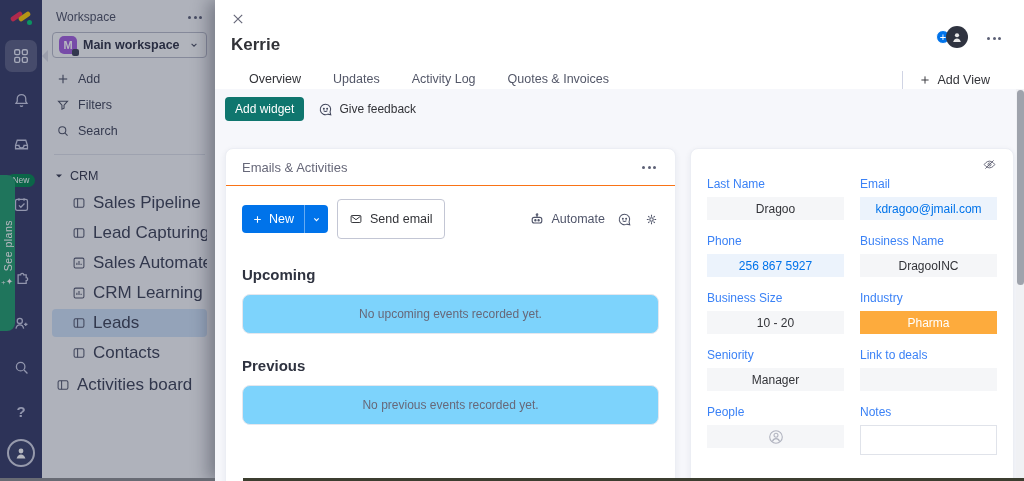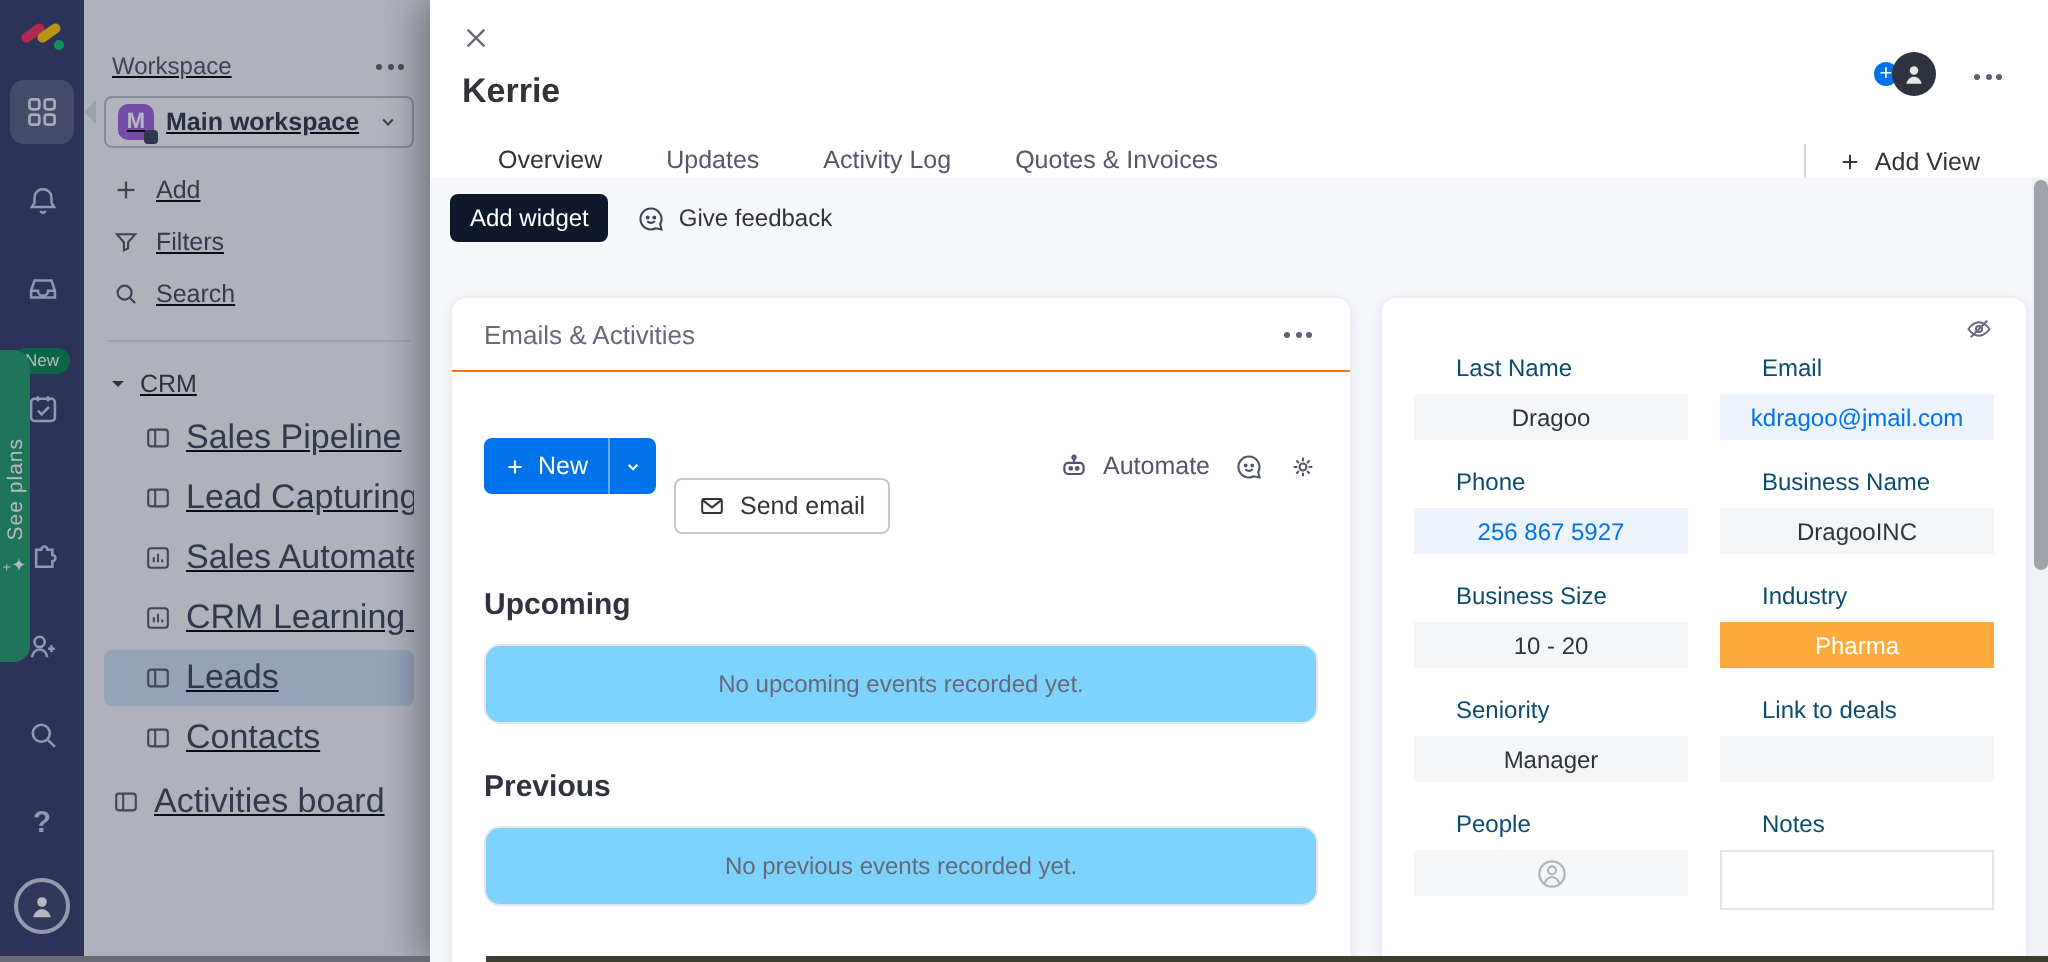--- a/index.html
+++ b/index.html
@@ -26,21 +26,21 @@
   .help-glyph { font-size:15px; font-weight:bold; }
   .rail-avatar { width:28px; height:28px; border-radius:50%; background:#3a4169; border:2px solid #cfd2e2;
     display:flex; align-items:center; justify-content:center; color:#fff; margin-bottom:14px; margin-top:12px; cursor:pointer; }
   .see-plans { position:absolute; left:0; top:175px; width:15px; height:156px; background:#1f9b6a;
     border-radius:0 8px 8px 0; z-index:11; display:flex; flex-direction:column; align-items:center;
     justify-content:center; gap:5px; cursor:pointer; }
   .see-plans .vtext { writing-mode:vertical-rl; transform:rotate(180deg); color:#fff; font-size:10.5px; letter-spacing:0.5px; }
   .see-plans .spark { color:#fff; font-size:9px; transform:rotate(180deg); }
 
   
-  .sidebar { position:absolute; left:42px; top:0; width:173px; height:100%; background:#f5f6f8; z-index:5; padding:24px 8px 0 10px;text-decoration:underline; }
+  .sidebar { position:absolute; left:42px; top:0; width:173px; height:100%; background:#f5f6f8; z-index:5; padding:8px 8px 0 10px; }
   .ws-head { display:flex; align-items:center; justify-content:space-between; padding:2px 2px 0 4px; }
   .ws-title { font-size:12px; color:#4b5063; }
   .dots { display:flex; gap:2.5px; align-items:center; cursor:pointer; padding:3px; }
   .dots i { width:3px; height:3px; border-radius:50%; background:#5c6075; }
   .ws-select { margin-top:8px; height:26px; border:1px solid #b6bac6; background:rgba(255,255,255,0.35);
     border-radius:4px; display:flex; align-items:center; padding:0 6px; gap:6px; cursor:pointer; }
   .ws-avatar { width:18px; height:18px; border-radius:5px; background:#a25ddc; color:#fff; font-size:11px;
     font-weight:bold; display:flex; align-items:center; justify-content:center; position:relative; }
   .ws-avatar .home-dot { position:absolute; right:-2px; bottom:-2px; width:7px; height:7px; border-radius:2px; background:#3b3f55; }
   .ws-name { font-size:12.5px; font-weight:bold; color:#2d3143; flex:1; white-space:nowrap; overflow:hidden; }
@@ -76,54 +76,54 @@
   .tab-row { display:flex; align-items:flex-end; margin-top:8px; border-bottom:1px solid #dcdfec; padding:0 2px; }
   .tab { font-size:12.5px; color:#535768; padding:9px 7px 10px; margin:0 9px; cursor:pointer; position:relative; white-space:nowrap; }
   .tab.active { color:#323338; }
   .tab.active::after { content:""; position:absolute; left:0; right:0; bottom:-1px; height:2.5px; background:#0073ea; border-radius:2px; }
   .tab-spacer { flex:1; }
   .addview { display:flex; align-items:center; gap:6px; font-size:12.5px; color:#323338;
     border-left:1px solid #d0d4e4; padding:2px 14px 2px 16px; margin-bottom:7px; cursor:pointer; white-space:nowrap; }
 
   .card-body { position:absolute; left:0; right:0; top:89px; bottom:0; background:#f6f7fb; overflow:hidden; }
   .widget-bar { display:flex; align-items:center; gap:14px; padding:8px 10px; }
-  .btn-primary { background:#0f172a; color:#fff; font-size:12px; border:none; border-radius:4px;
+  .btn-primary { background:#0f766e; color:#fff; font-size:12px; border:none; border-radius:4px;
     height:24px; padding:0 10px; cursor:pointer; font-family:inherit; }
   .feedback { display:flex; align-items:center; gap:6px; font-size:12px; color:#323338; cursor:pointer; }
   .feedback svg { color:#40455a; }
 
   .panels { display:flex; gap:14px; padding:19px 10px 0 10px; align-items:flex-start; }
   .panel { background:#fff; border-radius:8px; box-shadow:0 2px 6px rgba(30,40,70,0.07); border:1px solid #eceef4; }
   .panel-emails { width:451px; height:400px; }
   .panel-contact { flex:1; height:400px; }
   .panel-header { height:37px; display:flex; align-items:center; padding:0 16px; border-bottom:1px solid #f97316; }
   .panel-title { font-size:13px; color:#676879; }
   .panel-header .dots { margin-left:auto; }
 
   .emails-body { padding:13px 16px; }
   .toolbar { display:flex; align-items:center; }
   .btn-new { display:flex; align-items:center; height:28px; background:#0073ea; color:#fff; border-radius:4px; overflow:hidden; cursor:pointer; }
   .btn-new .main { display:flex; align-items:center; gap:6px; padding:0 10px; font-size:12.5px; }
   .btn-new .caret { padding:0 6px; border-left:1px solid rgba(255,255,255,0.4); height:100%; display:flex; align-items:center; }
-  .btn-send { display:flex; align-items:center; gap:7px; height:28px; border:1px solid #c3c6d4; background:#fff;
-    border-radius:4px; padding:0 11px; font-size:12.5px; color:#323338; margin-left:9px; cursor:pointer;margin-top:40px; }
+  .btn-send { display:flex; align-items:center; gap:7px; height:40px; border:1px solid #c3c6d4; background:#fff;
+    border-radius:4px; padding:0 11px; font-size:12.5px; color:#323338; margin-left:9px; cursor:pointer; }
   .toolbar-right { margin-left:auto; display:flex; align-items:center; gap:12px; color:#50556a; }
   .automate { display:flex; align-items:center; gap:6px; font-size:12.5px; color:#50556a; cursor:pointer; }
   .icon-btn { cursor:pointer; color:#50556a; display:flex; }
 
   .section-heading { font-size:15px; font-weight:bold; color:#2f3340; margin-top:27px; }
   .section-heading.second { margin-top:23px; }
   .empty-box { margin-top:11px; height:40px; border:1px solid #e4e7ee; border-radius:8px; background:#7dd3fc;
     display:flex; align-items:center; justify-content:center; font-size:12px; color:#676879; }
 
   .contact-body { padding:8px 16px; }
   .eye-row { display:flex; justify-content:flex-end; }
   .eye-row .icon-btn { color:#676879; }
   .fields { display:grid; grid-template-columns:1fr 1fr; column-gap:16px; row-gap:14px; margin-top:5px; }
-  .field-label { font-size:12px; color:#0c4a6e; margin-bottom:6px;margin-left:21px; }
+  .field-label { font-size:12px; color:#3b82f6; margin-bottom:6px; }
   .cell { height:23px; background:#f5f6f8; display:flex; align-items:center; justify-content:center;
     font-size:12px; color:#323338; cursor:pointer; overflow:hidden; }
   .cell.link { background:#ecf3fc; color:#0073ea; }
   .cell.tag { background:#fdab3d; color:#fff; }
   .cell.people { color:#b0b3bf; }
   .cell.notes { background:#fff; border:1px solid #e0e3ea; position:relative; height:30px; }
 
   .page-scrollbar { position:absolute; right:0; top:0; bottom:0; width:8px; background:#f0f1f4; z-index:60; }
   .page-scrollbar .thumb { position:absolute; right:0.5px; top:1px; width:7px; height:195px; background:#9fa3ac; border-radius:4px; cursor:pointer; }
 

